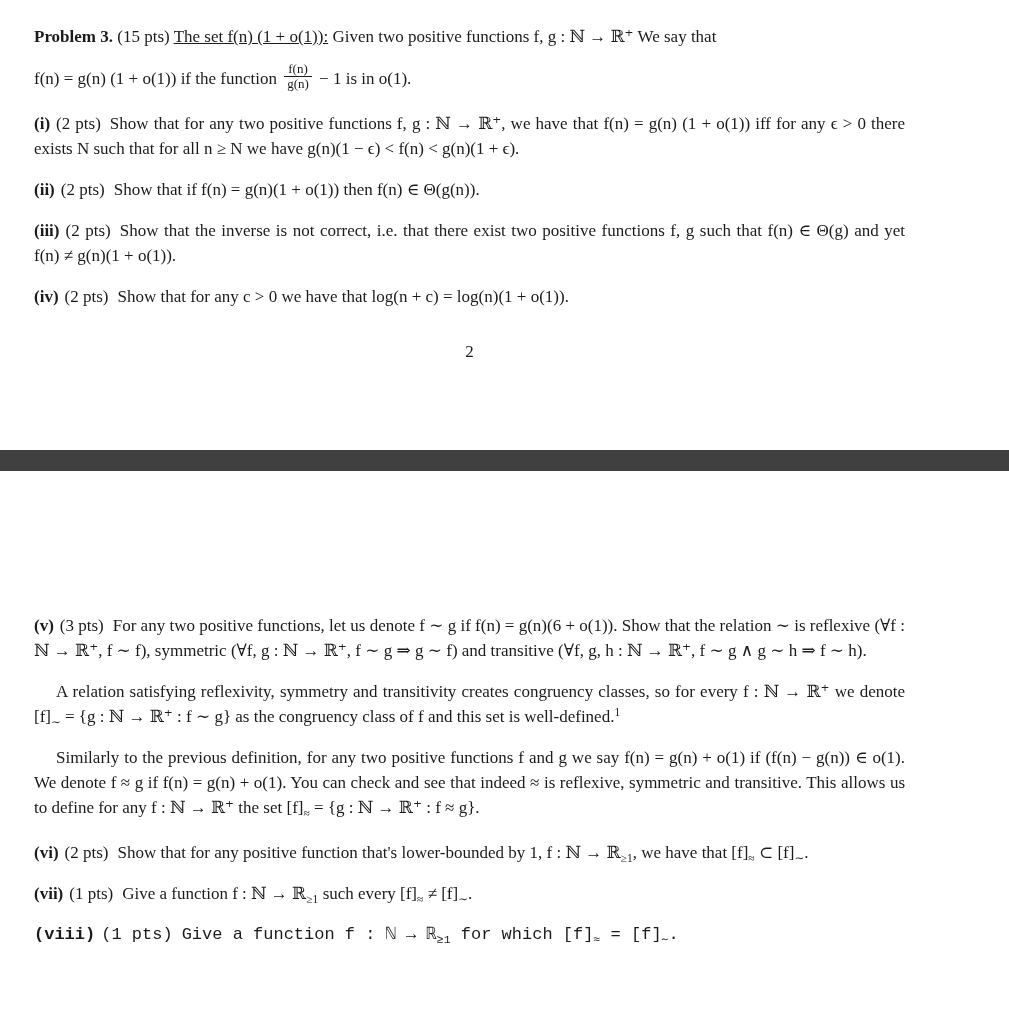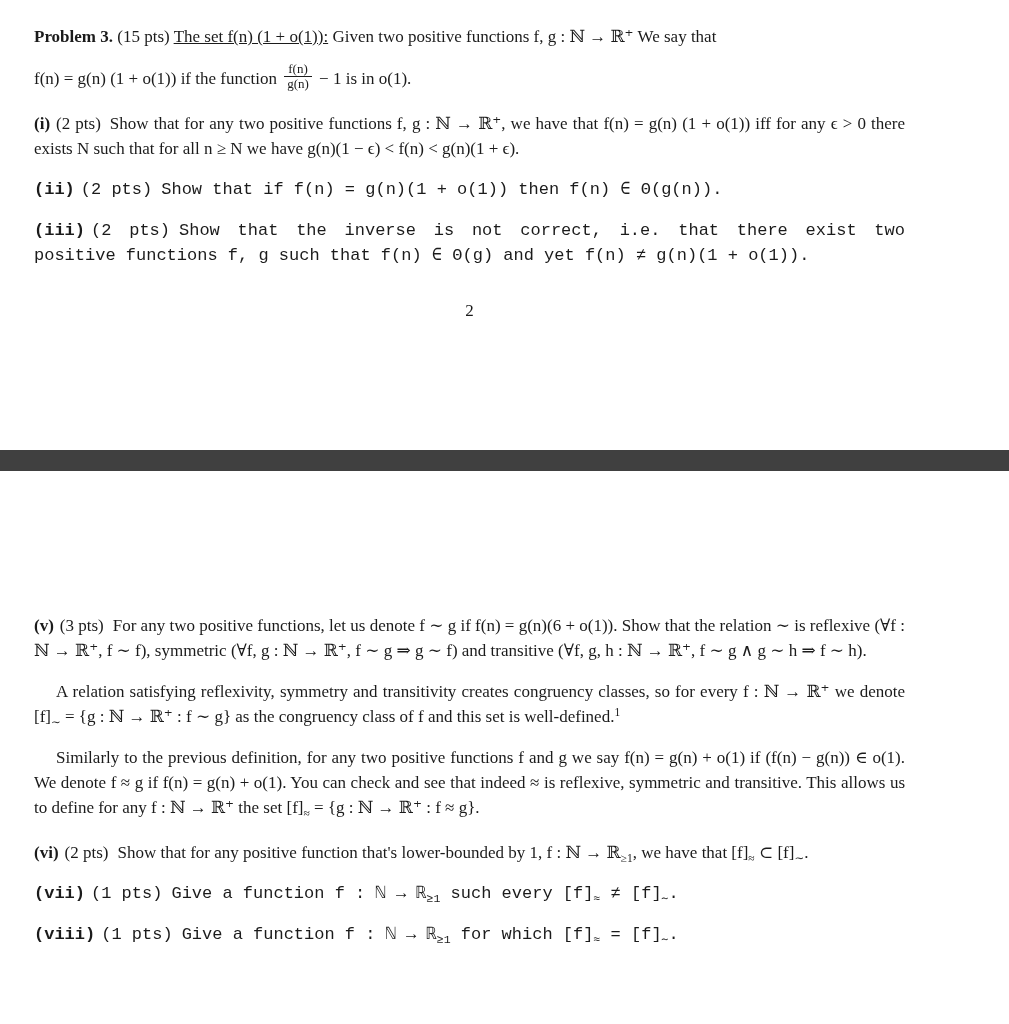--- a/index.html
+++ b/index.html
@@ -32,21 +32,21 @@
     text-align: center;
     line-height: 1.1;
     font-size: 13px;
     margin: 0 3px;
     position: relative;
     top: -3px;
   }
   .frac .num { display: block; border-bottom: 1px solid #1b1b1b; padding: 0 3px; }
   .frac .den { display: block; padding: 0 3px; }
   .mt-lg { margin-top: 14px; }
-  .mt-md { margin-top: 13px; font-family: Liberation Mono, monospace; }
+  .mt-md { margin-top: 13px; }
   .mt-sm { margin-top: 10px; font-family: Liberation Mono, monospace; }
   .mt-xl { margin-top: 20px; }
   .mt-para { margin-top: 15px; }
   .mt-tight { margin-top: 3px; }
   .indent { text-indent: 22px; }
   .pagenum { text-align: center; margin-top: 30px; }
   .gap-bar {
     position: absolute;
     left: 0;
     top: 450px;
@@ -63,20 +63,21 @@
   <p class="para"><span class="b">Problem 3.</span><span> (15 pts) </span><span class="u">The set f(n) (1 + o(1)):</span><span> Given two positive functions f, g : ℕ → ℝ⁺ We say that</span></p>
 
   <p class="para def-line"><span>f(n) = g(n) (1 + o(1)) if the function </span><span class="frac"><span class="num">f(n)</span><span class="den">g(n)</span></span><span> − 1 is in o(1).</span></p>
 
   <p class="para mt-lg"><span class="item-label">(i)</span><span class="item-pts">(2 pts)</span><span><span>Show that for any two positive functions f, g : ℕ → ℝ⁺, we have that f(n) = g(n) (1 + o(1)) iff for any ϵ &gt; 0 there exists N such that for all n ≥ N we have g(n)(1 − ϵ) &lt; f(n) &lt; g(n)(1 + ϵ).</span></span></p>
 
   <p class="para mt-md"><span class="item-label">(ii)</span><span class="item-pts">(2 pts)</span><span><span>Show that if f(n) = g(n)(1 + o(1)) then f(n) ∈ Θ(g(n)).</span></span></p>
 
   <p class="para mt-md"><span class="item-label">(iii)</span><span class="item-pts">(2 pts)</span><span><span>Show that the inverse is not correct, i.e. that there exist two positive functions f, g such that f(n) ∈ Θ(g) and yet f(n) ≠ g(n)(1 + o(1)).</span></span></p>
 
+  <p class="para mt-md"><span class="item-label">(iv)</span><span class="item-pts">(2 pts)</span><span><span>Show that for any c &gt; 0 we have that log(n + c) = log(n)(1 + o(1)).</span></span></p>
 
   <p class="pagenum">2</p>
 
 </div>
 
 <div class="gap-bar" style="background: rgb(64, 64, 64);"></div>
 
 <div class="page page-2">
 
   <p class="para"><span class="item-label">(v)</span><span class="item-pts">(3 pts)</span><span><span>For any two positive functions, let us denote f ∼ g if f(n) = g(n)(6 + o(1)). Show that the relation ∼ is reflexive (∀f : ℕ → ℝ⁺, f ∼ f), symmetric (∀f, g : ℕ → ℝ⁺, f ∼ g ⇒ g ∼ f) and transitive (∀f, g, h : ℕ → ℝ⁺, f ∼ g ∧ g ∼ h ⇒ f ∼ h).</span></span></p>

